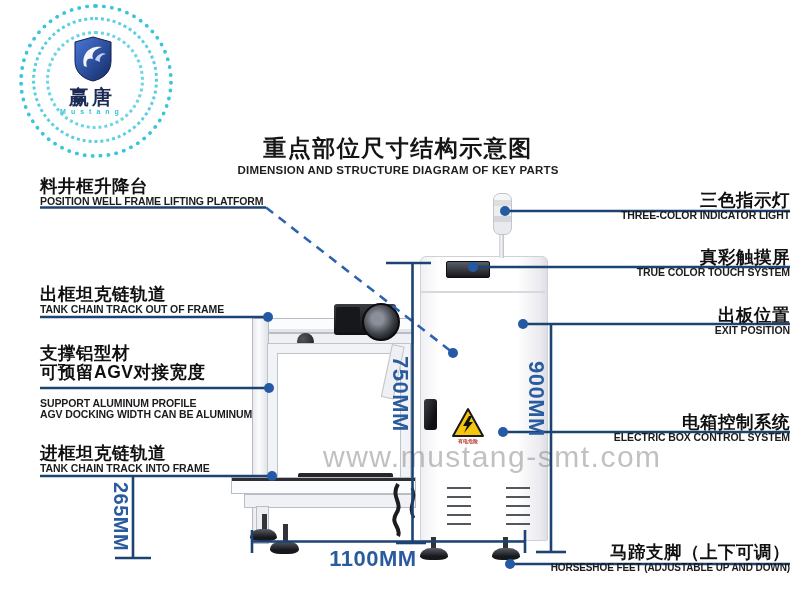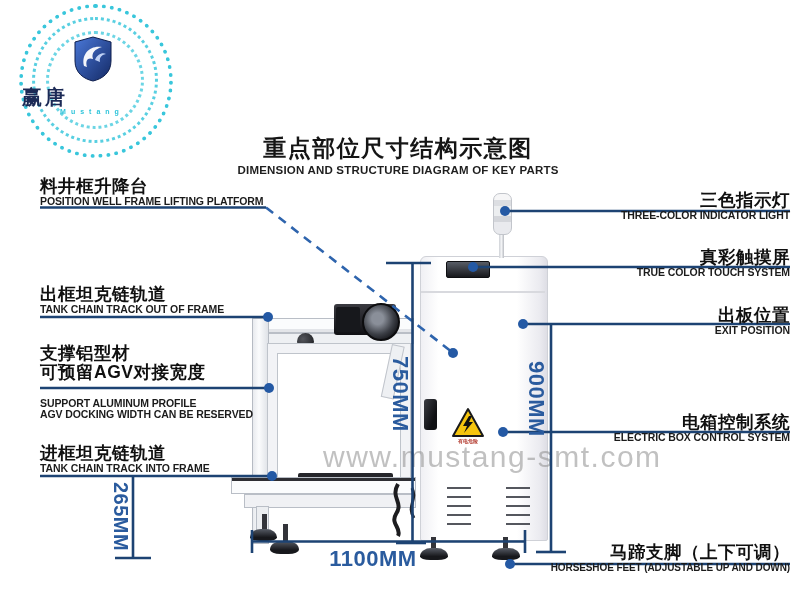--- a/index.html
+++ b/index.html
@@ -6,21 +6,21 @@
   #stage{position:relative;width:796px;height:609px;background:#ffffff;overflow:hidden;
          font-family:"Liberation Sans","DejaVu Sans",sans-serif;}
   .abs{position:absolute;}
 
   
   .logo{position:absolute;left:5px;top:0px;width:172px;height:152px;z-index:6;}
   .ring{position:absolute;border-radius:50%;border-style:dotted;border-color:#2fc4da;}
   .r1{left:14px;top:4px;width:146px;height:146px;border-width:4px;opacity:.95;}
   .r2{left:27px;top:17px;width:120px;height:120px;border-width:3px;opacity:.8;}
   .r3{left:41px;top:31px;width:92px;height:92px;border-width:3px;opacity:.7;}
-  .brand-cn{position:absolute;left:17px;top:84px;width:140px;
+  .brand-cn{position:absolute;left:17px;top:84px;width:140px;text-align:center;
             font-size:20px;font-weight:900;color:#1c2a56;letter-spacing:3px;}
   .brand-en{position:absolute;left:17px;top:108px;width:140px;text-align:center;
             font-size:7px;font-weight:700;color:#2fc4da;letter-spacing:5px;}
 
   
   .title{position:absolute;left:198px;top:133px;width:400px;text-align:center;z-index:6;}
   .title-cn{font-size:23px;font-weight:900;color:#151515;letter-spacing:1.5px;}
   .title-en{margin-top:0;font-size:11.5px;font-weight:800;color:#1e1e1e;letter-spacing:.2px;}
 
   
@@ -184,21 +184,21 @@
     <div class="en">POSITION WELL FRAME LIFTING PLATFORM</div>
   </div>
   <div class="lbl" style="left:40px;top:285px">
     <div class="cn">出框坦克链轨道</div>
     <div class="en">TANK CHAIN TRACK OUT OF FRAME</div>
   </div>
   <div class="lbl" style="left:40px;top:344px">
     <div class="cn">支撑铝型材</div>
     <div class="cn">可预留AGV对接宽度</div>
     <div class="en" style="margin-top:16px">SUPPORT ALUMINUM PROFILE</div>
-    <div class="en">AGV DOCKING WIDTH CAN BE RESERVED</div>
+    <div class="en">AGV DOCKING WIDTH CAN BE ALUMINUM</div>
   </div>
   <div class="lbl" style="left:40px;top:444px">
     <div class="cn">进框坦克链轨道</div>
     <div class="en">TANK CHAIN TRACK INTO FRAME</div>
   </div>
 
   <div class="lbl right" style="top:179px">
     <div class="cn">三色指示灯</div>
     <div class="en">THREE-COLOR INDICATOR LIGHT</div>
   </div>

